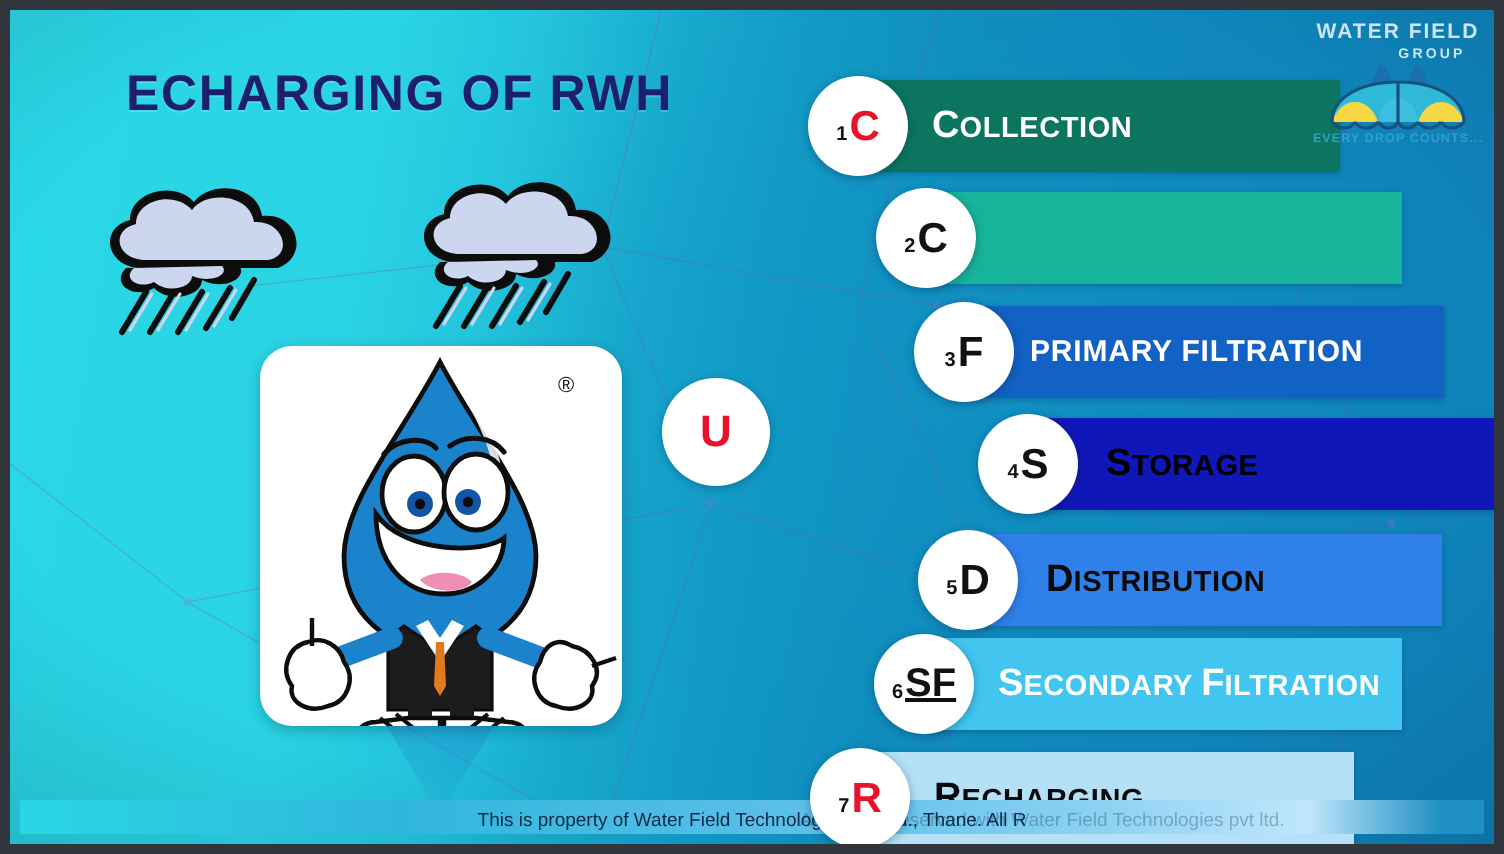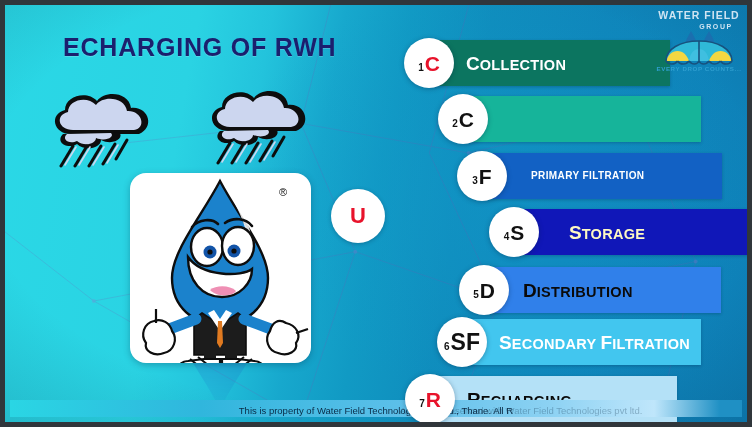--- a/index.html
+++ b/index.html
@@ -49,31 +49,31 @@
   
   .steps{position:absolute;left:0;top:0;width:752px;height:427px;}
   .step{position:absolute;height:46px;}
   .bar{position:absolute;left:0;top:0;height:100%;
        box-shadow:0 1px 3px rgba(0,25,50,.25);}
   .bar-label{position:absolute;top:50%;transform:translateY(-50%);
     white-space:nowrap;font-weight:bold;line-height:1;}
   
   .sc .cap{font-size:19px;}
   .sc .rest{font-size:14.5px;letter-spacing:.3px;}
-  .plain{font-size:10px;letter-spacing:.4px;margin-left:16px;}
+  .plain{font-size:15px;letter-spacing:.4px;}
 
   .circ{position:absolute;top:50%;transform:translateY(-50%);
     width:50px;height:50px;border-radius:50%;background:#fff;
     display:flex;align-items:center;justify-content:center;
     box-shadow:0 1px 5px rgba(0,30,60,.35);z-index:3;}
   .circ .num{font-size:10px;font-weight:bold;color:#111;
     position:relative;top:4px;margin-right:1px;}
   .circ .ltr{font-size:21px;font-weight:bold;color:#111;line-height:1;}
   .circ .ltr.red{color:#e8132b;}
-  .circ .ltr.small{font-size:23px;}
+  .circ .ltr.small{font-size:20px;text-decoration:underline;}
 
   
   .logo{position:absolute;right:5px;top:0px;width:86px;height:70px;}
 
   
   .footer-band{position:absolute;left:5px;right:5px;bottom:5px;height:17px;
     background:linear-gradient(90deg,#2ad6e4 0%,#30b6dd 26%,#5fc0ea 55%,#8dd2f3 74%,#bfe6fb 88%,#1f90c4 97%);}
   .footer-text{position:absolute;left:0;right:0;bottom:6px;text-align:center;
     font-size:9.5px;color:#0a2b46;white-space:nowrap;
     font-family:"Liberation Sans", sans-serif;}
@@ -250,21 +250,21 @@
         <span>PRIMARY FILTRATION</span>
       </div>
       <div class="circ" style="left:0px;">
         <span class="num">3</span>
         <span class="ltr">F</span>
       </div>
     </div>
 
     <div class="step" style="left:484px;top:204px;width:265px;">
       <div class="bar" style="left:28px;width:237px;background:#1017b8;"></div>
-      <div class="bar-label sc" style="left:80px;color:#fef9c3;">
+      <div class="bar-label sc" style="left:64px;color:#000000;">
         <span class="cap">S</span><span class="rest">TORAGE</span>
       </div>
       <div class="circ" style="left:0px;">
         <span class="num">4</span>
         <span class="ltr">S</span>
       </div>
     </div>
 
     <div class="step" style="left:454px;top:262px;width:262px;">
       <div class="bar" style="left:28px;width:234px;background:#3080ea;"></div>

